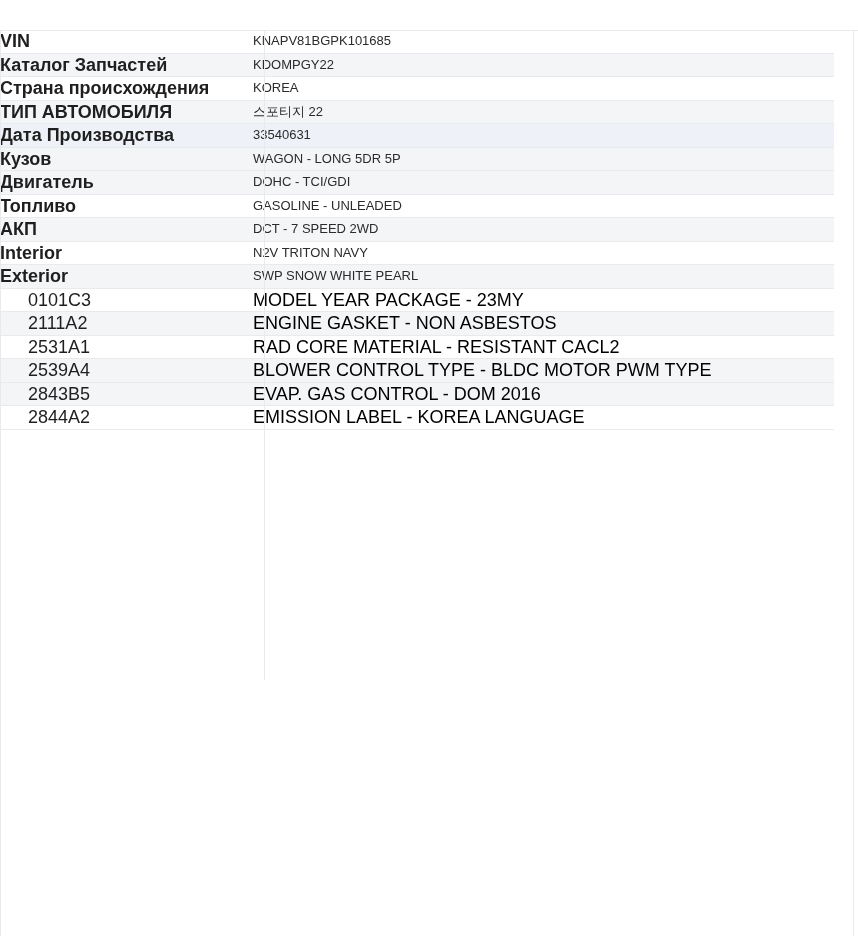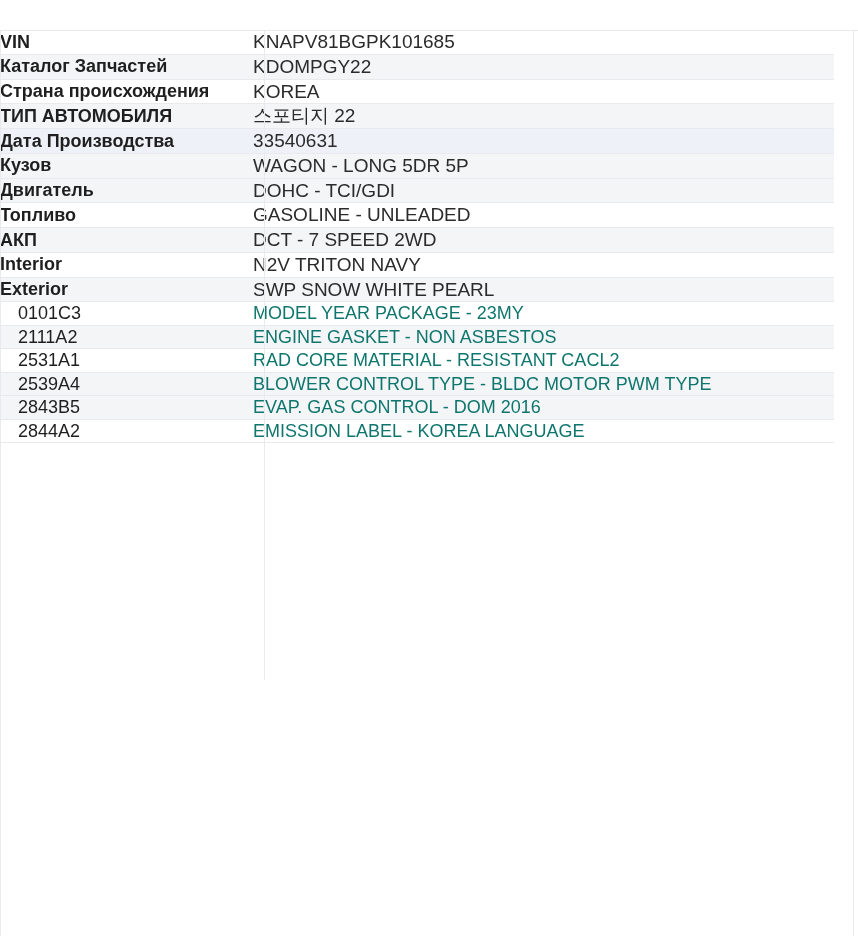--- a/index.html
+++ b/index.html
@@ -42,42 +42,42 @@
     padding-bottom: 9px;
     font-size: 18px;
     font-weight: bold;
     color: #1f1f1f;
     box-sizing: border-box;
   }
   td.value {
     padding-left: 14px;
     padding-top: 9px;
     padding-bottom: 9px;
-    font-size: 19px;
+    font-size: 13px;
     font-weight: normal;
     color: #2b2b2b;
     box-sizing: border-box;
   }
   tr.alt td {
     background: #f4f5f7;
   }
   tr.highlight td {
     background: #eef1f8;
   }
   
   tr.code td.label {
     font-weight: normal;
-    padding-left: 18px;
+    padding-left: 28px;
     font-size: 18px;
     color: #1f1f1f;
     margin-left: 43px;
   }
   tr.code td.value {
     font-size: 18px;
-    color: #0f766e;
+    color: #000000;
   }
   .divider-v {
     position: absolute;
     left: 264px;
     top: 30px;
     width: 1px;
     height: 650px;
     background: #e8eaed;
   }
   .edge-left {

